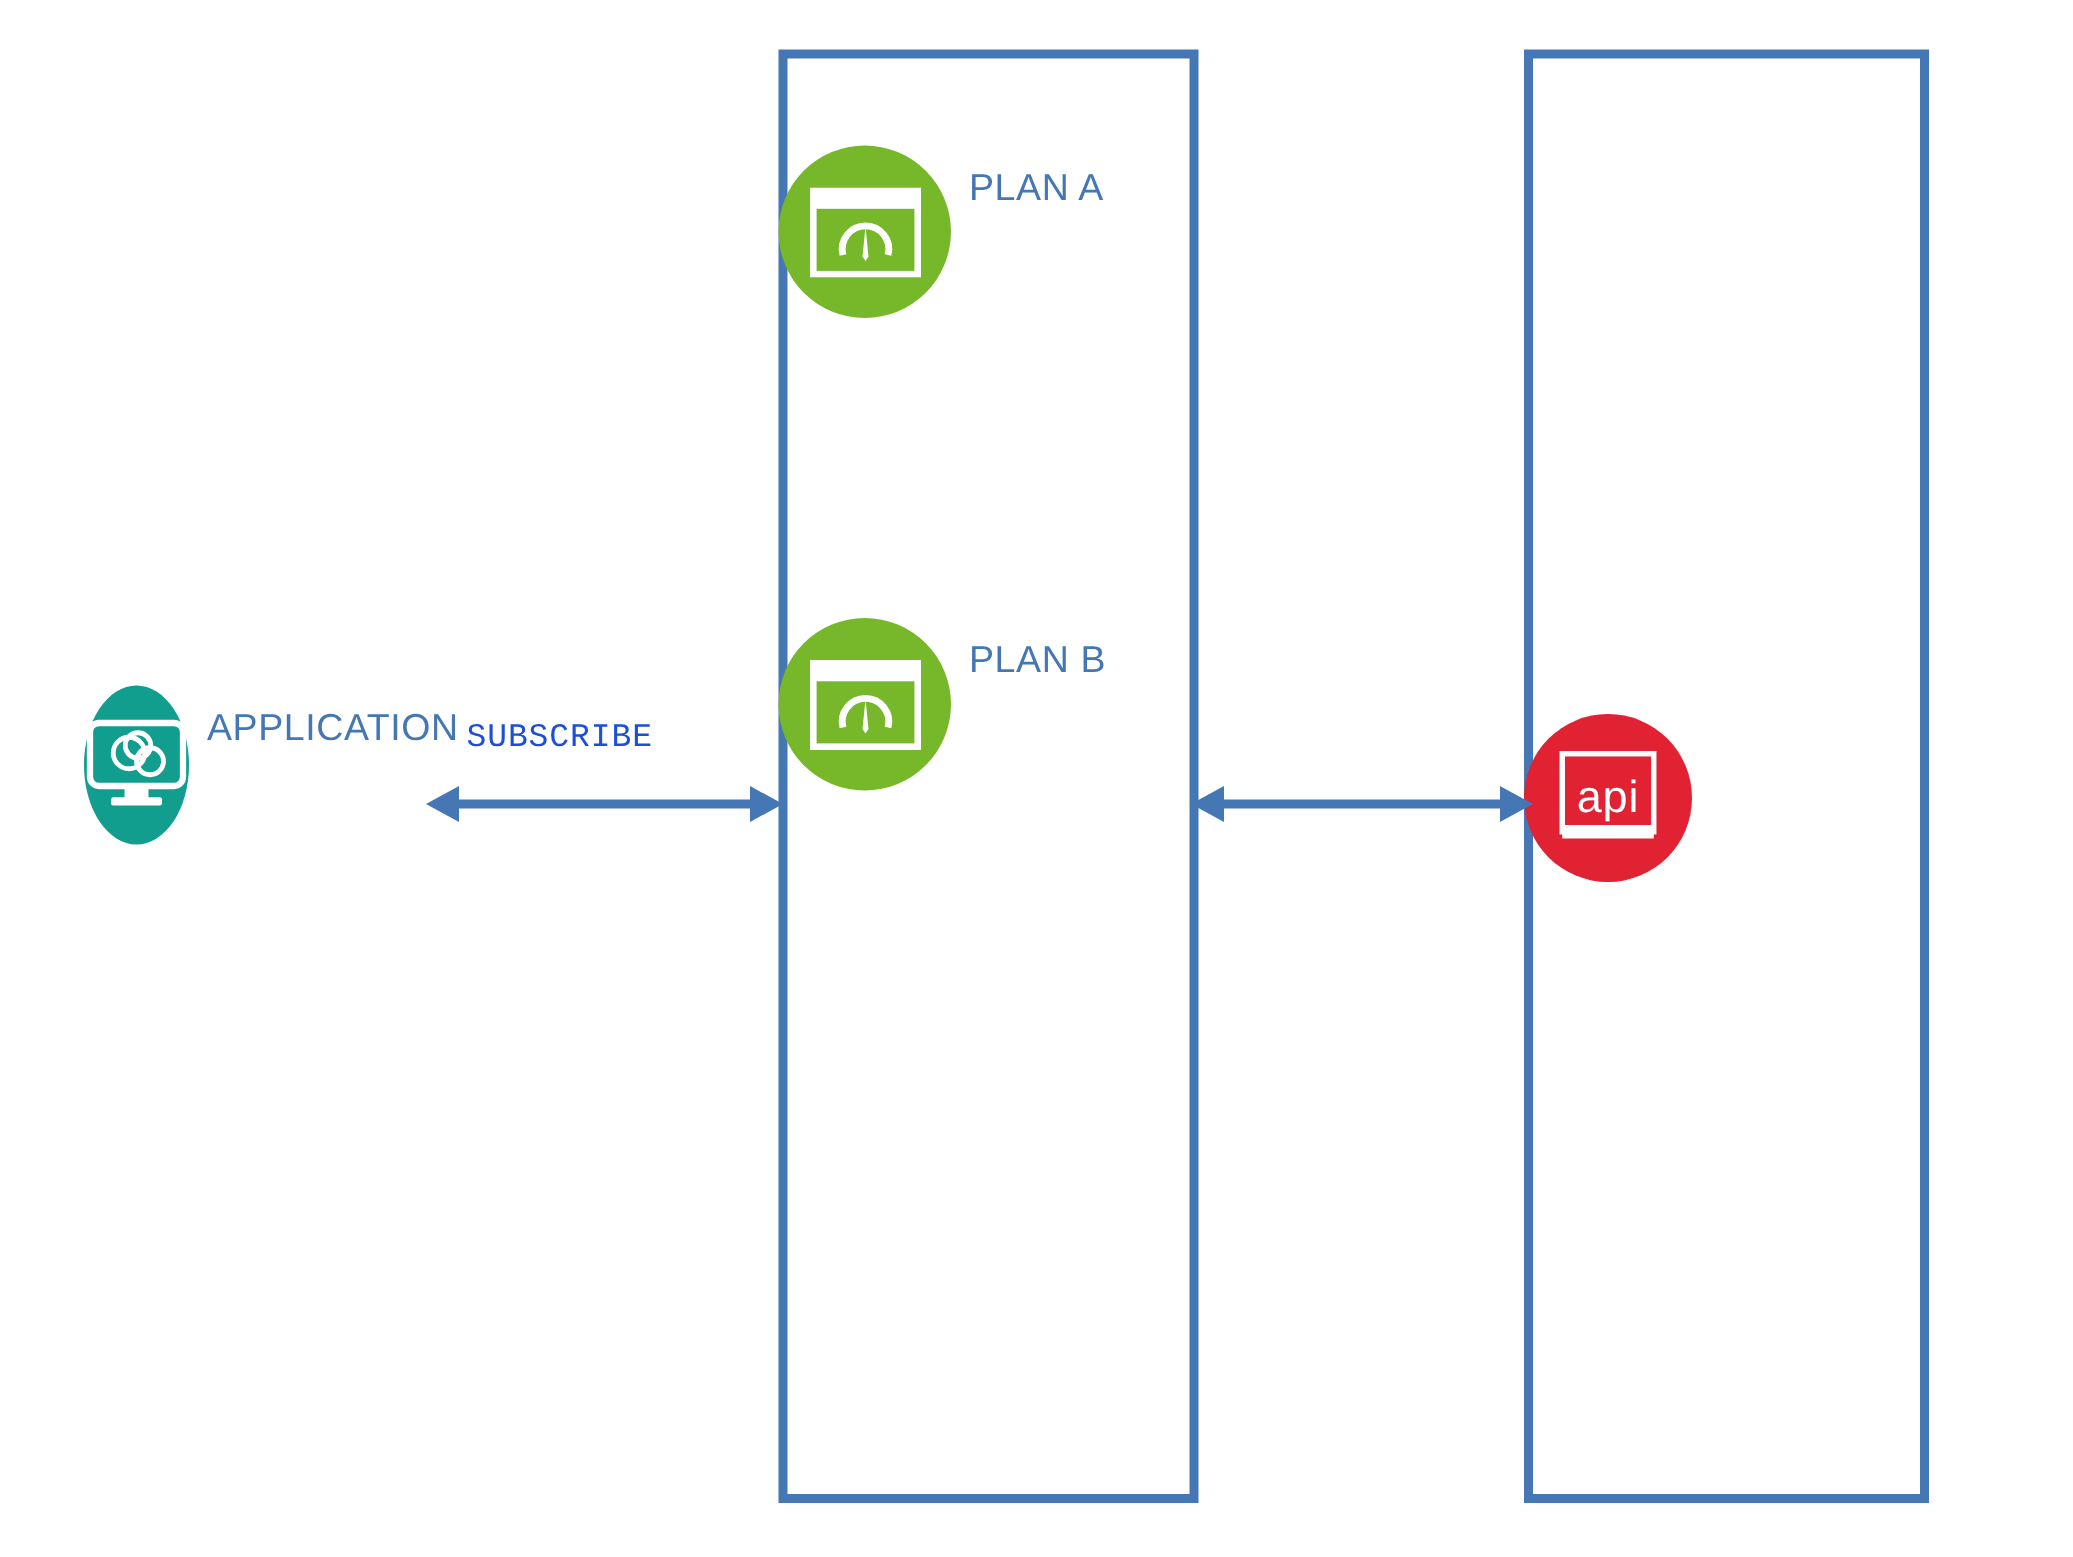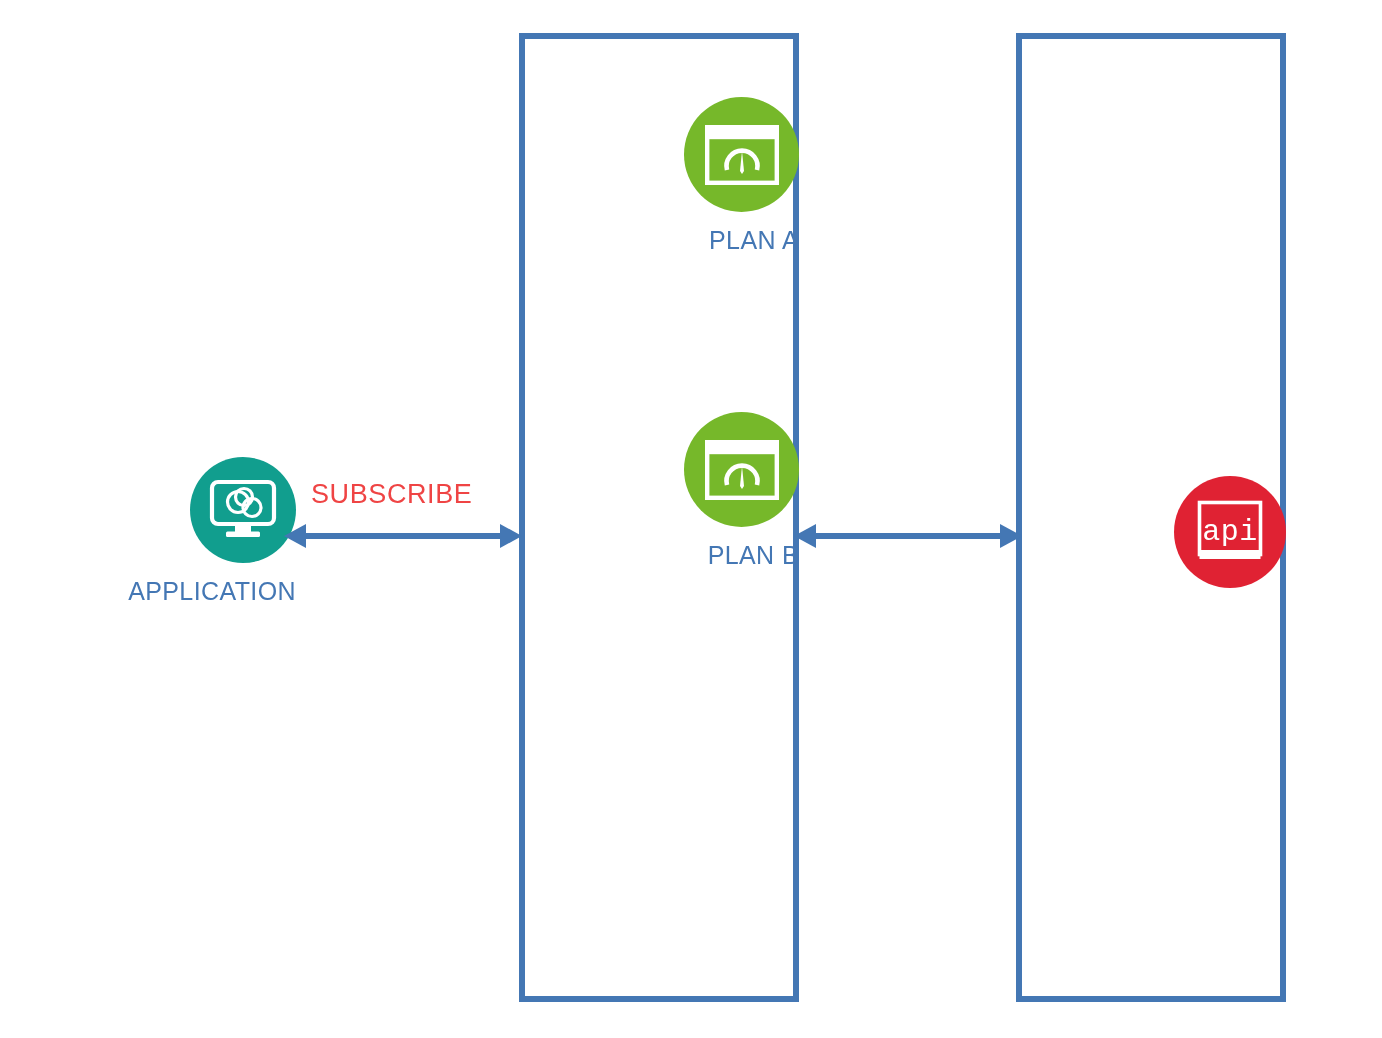--- a/index.html
+++ b/index.html
@@ -36,22 +36,22 @@
     left: 1016px;
     top: 33px;
     width: 270px;
     height: 969px;
   }
 
   
   .node {
     position: absolute;
     display: flex;
-    flex-direction: column;
-    align-items: flex-end;
+    align-items: flex-start;
+    gap: 12px;
   }
   .circle {
     border-radius: 50%;
     display: flex;
     align-items: center;
     justify-content: center;
   }
   .node-label {
     margin-top: 14px;
     color: #4477b4;
@@ -92,37 +92,37 @@
   }
   #api-circle {
     width: 112px;
     height: 112px;
     background: #e02233;
   }
   #api-text {
     position: absolute;
     color: #ffffff;
     font-size: 30px;
-    font-family: Liberation Mono, monospace;
+    font-family: Liberation Sans, sans-serif;
     line-height: 1;
     letter-spacing: 0.5px;
   }
 
   
   .arrow-wrap { position: absolute; }
   #subscribe-arrow-wrap { left: 280px; top: 505px; width: 245px; height: 66px; }
   #plans-api-arrow-wrap { left: 790px; top: 505px; width: 235px; height: 66px; }
 
   .arrow-label {
     position: absolute;
-    color: #ef4444;
-    font-size: 27px;
+    color: #1d4ed8;
+    font-size: 22px;
     letter-spacing: 0.6px;
     white-space: nowrap;
-    font-family: Liberation Sans, sans-serif;
+    font-family: Liberation Mono, monospace;
   }
   #subscribe-label {
     left: 311px;
     top: 479px;
   }
 </style>
 </head>
 <body>
 
 <div id="canvas">

